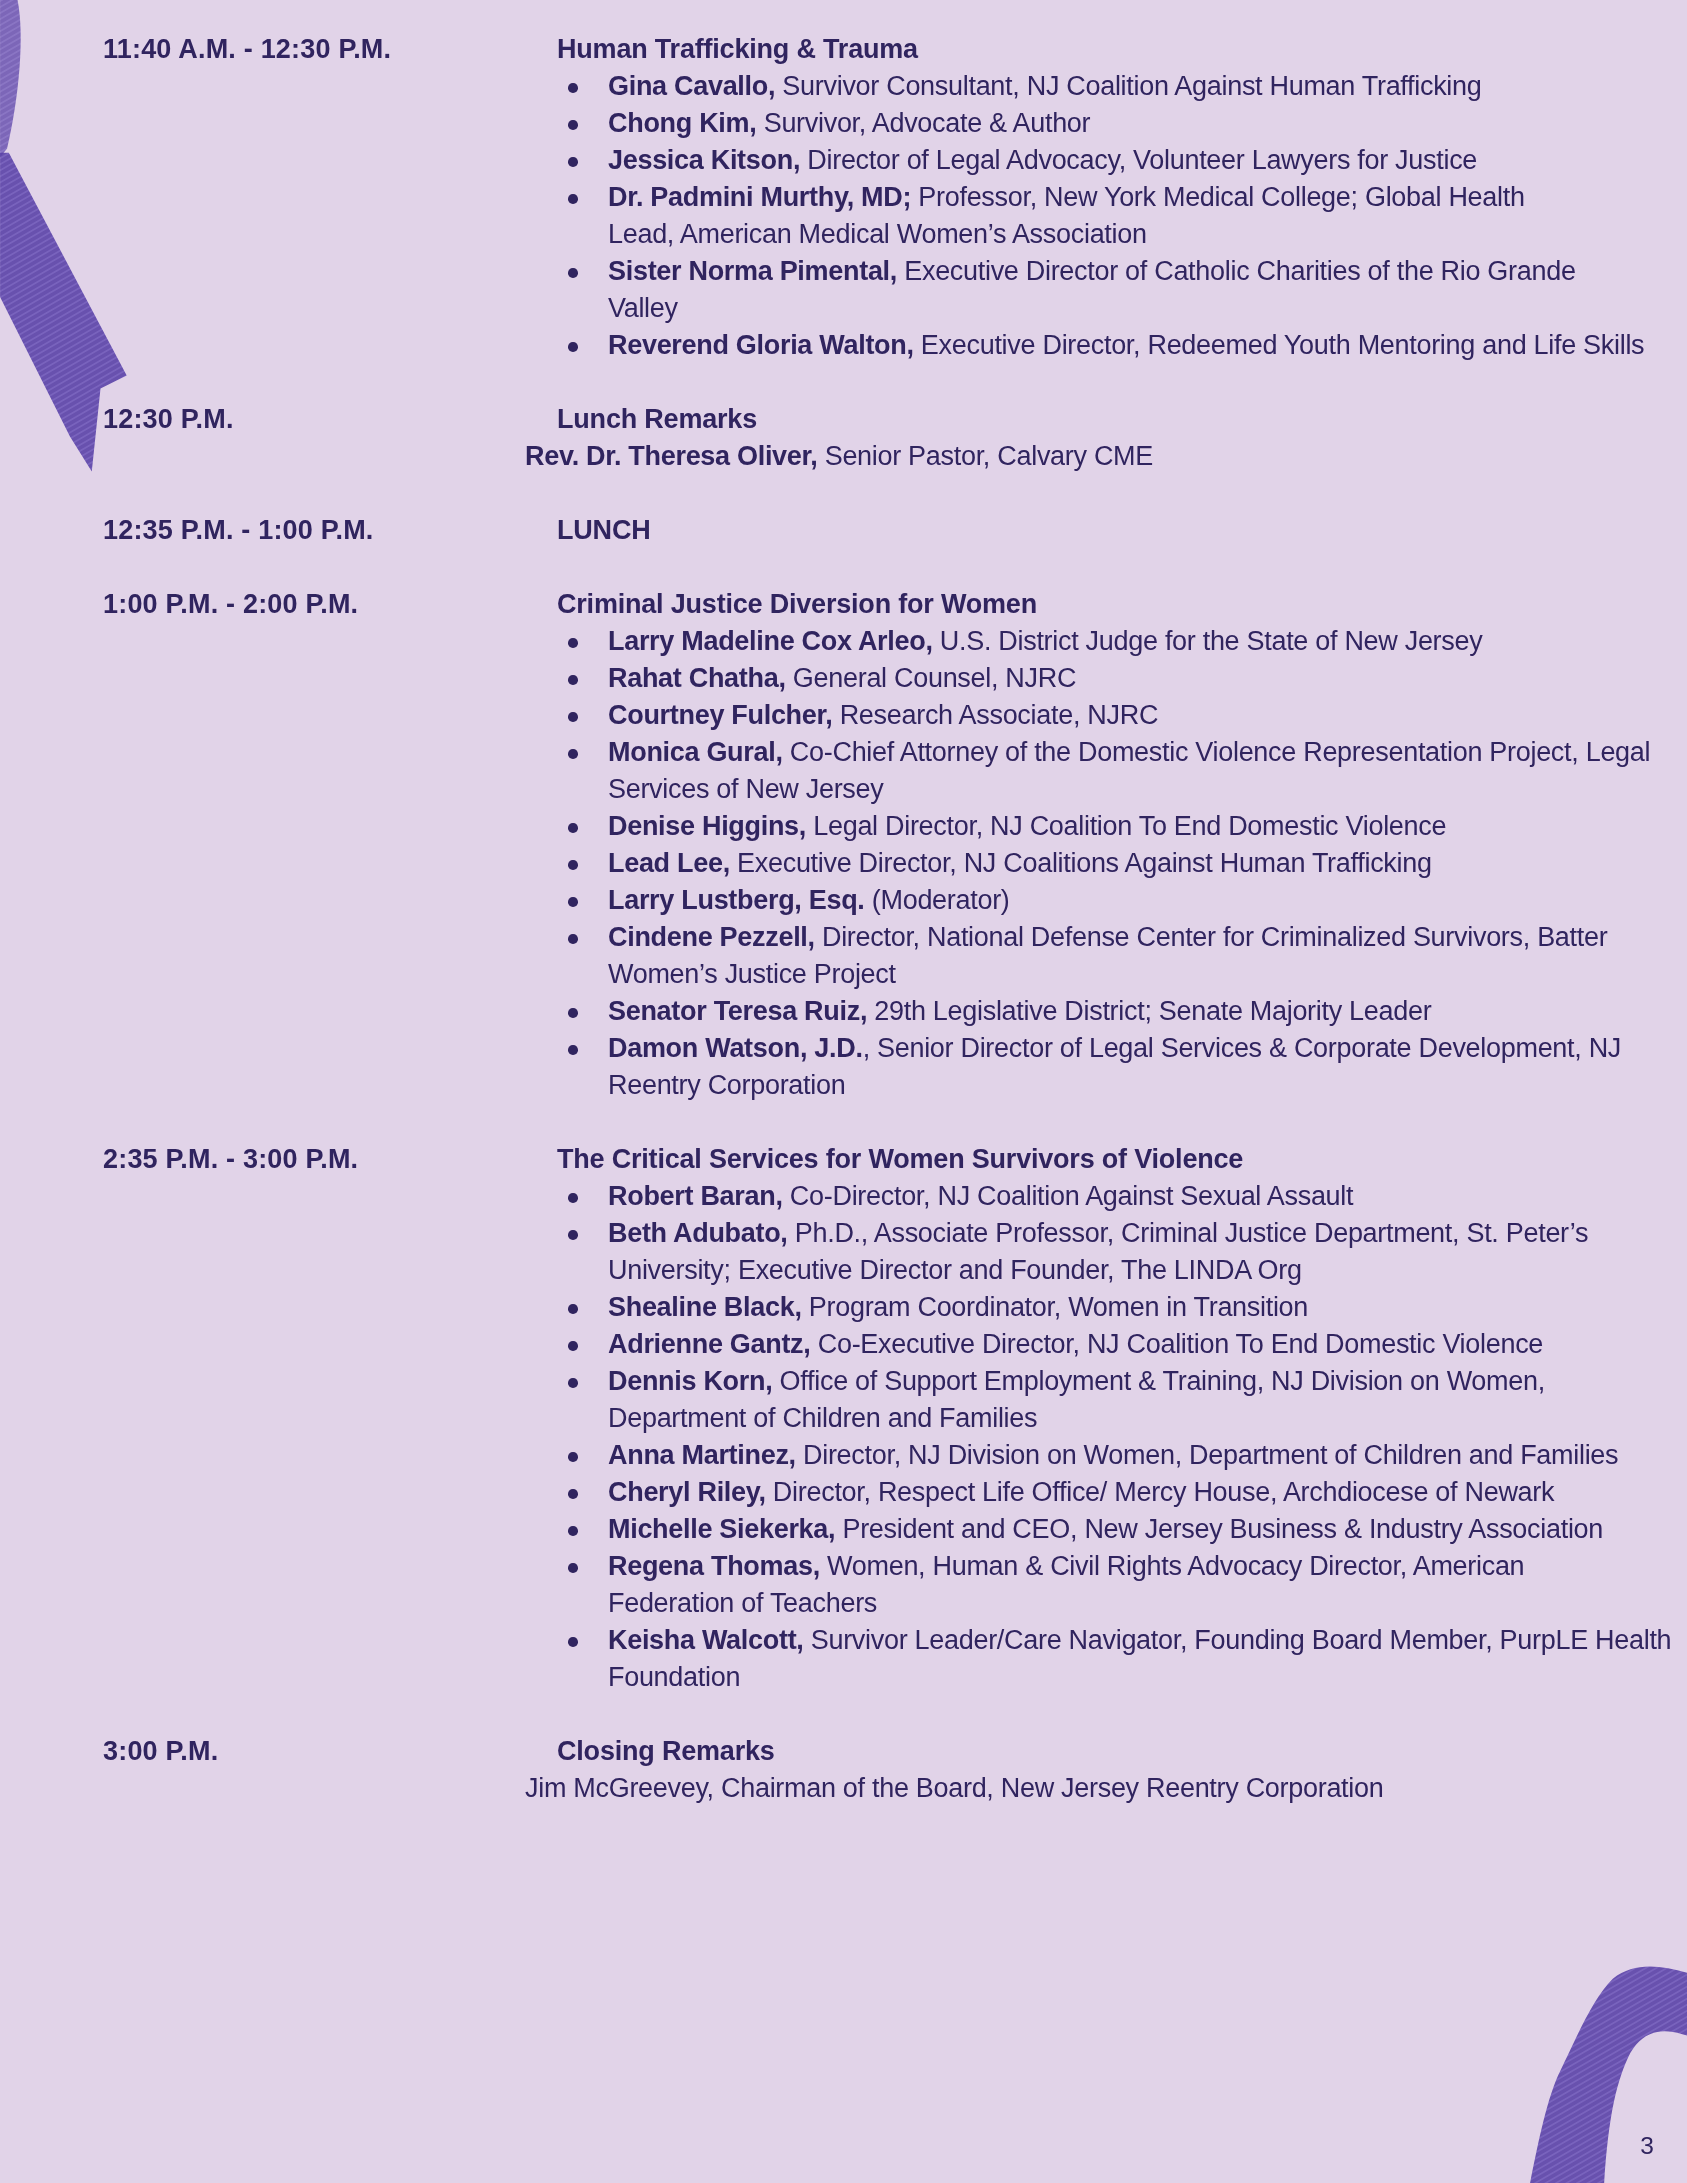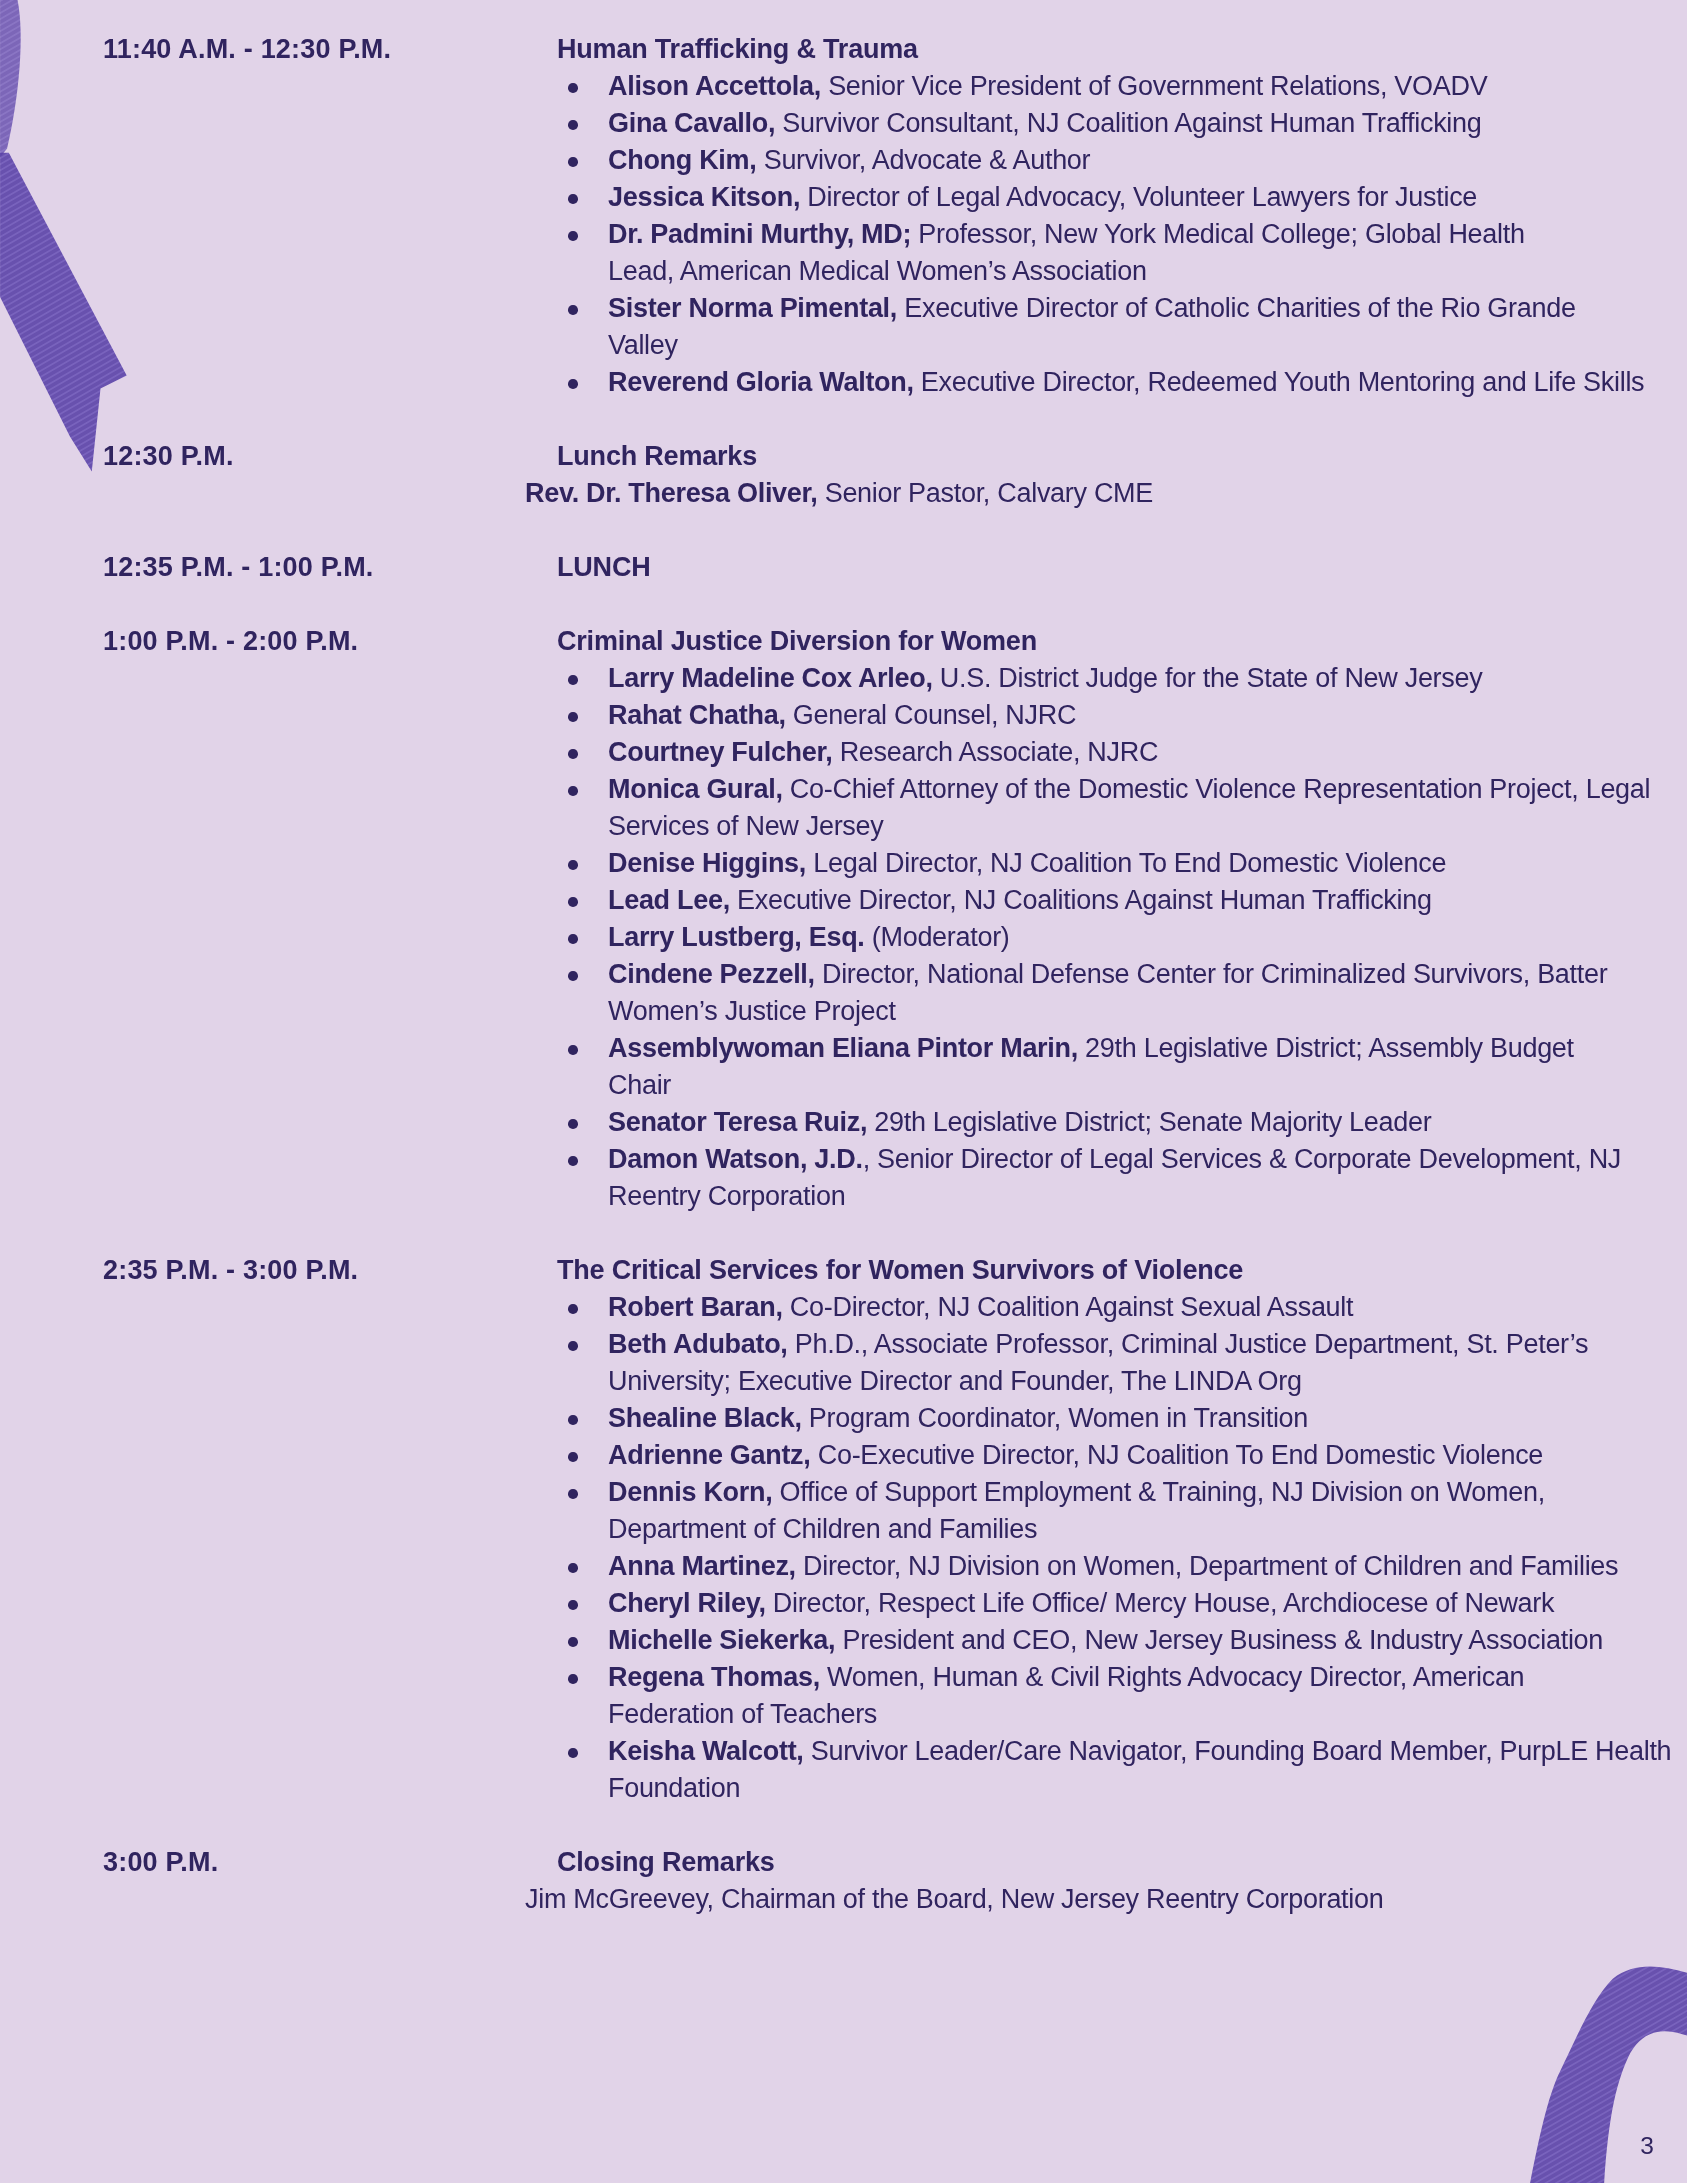--- a/index.html
+++ b/index.html
@@ -56,21 +56,20 @@
   <path d="M150,300 C160,250 170,200 185,170 C200,140 220,90 245,65 C270,45 300,50 330,58 L330,130 C300,120 280,125 265,150 C250,180 240,220 235,300 Z" fill="url(#ribs)" opacity="0.9"></path>
 </svg>
 
 <div class="agenda">
 
   <div class="session">
     <div class="time">11:40 A.M. - 12:30 P.M.</div>
     <div class="content">
       <div class="title">Human Trafficking &amp; Trauma</div>
       <ul class="speakers">
-        <li><span class="bullet"></span><span class="name">Alison Accettola,</span><span> Senior Vice President of Government Relations, VOADV</span></li>
         <li><span class="bullet"></span><span class="name">Gina Cavallo,</span><span> Survivor Consultant, NJ Coalition Against Human Trafficking</span></li>
         <li><span class="bullet"></span><span class="name">Chong Kim,</span><span> Survivor, Advocate &amp; Author</span></li>
         <li><span class="bullet"></span><span class="name">Jessica Kitson,</span><span> Director of Legal Advocacy, Volunteer Lawyers for Justice</span></li>
         <li style="width:917px"><span class="bullet"></span><span class="name">Dr. Padmini Murthy, MD;</span><span> Professor, New York Medical College; Global Health Lead,  American Medical Women’s Association</span></li>
         <li style="width:1031px"><span class="bullet"></span><span class="name">Sister Norma Pimental,</span><span> Executive Director of Catholic Charities of the Rio Grande Valley</span></li>
         <li style="width:1083px"><span class="bullet"></span><span class="name">Reverend Gloria Walton,</span><span> Executive Director, Redeemed Youth Mentoring and Life Skills</span></li>
       </ul>
       <div class="gap-s1"></div>
     </div>
   </div>
@@ -98,21 +97,20 @@
       <div class="title">Criminal Justice Diversion for Women</div>
       <ul class="speakers">
         <li><span class="bullet"></span><span class="name">Larry Madeline Cox Arleo,</span><span> U.S. District Judge for the State of New Jersey</span></li>
         <li><span class="bullet"></span><span class="name">Rahat Chatha,</span><span> General Counsel, NJRC</span></li>
         <li><span class="bullet"></span><span class="name">Courtney Fulcher,</span><span> Research Associate, NJRC</span></li>
         <li style="width:1074px"><span class="bullet"></span><span class="name">Monica Gural,</span><span> Co-Chief Attorney of the Domestic Violence Representation Project, Legal Services of New Jersey</span></li>
         <li><span class="bullet"></span><span class="name">Denise Higgins,</span><span> Legal Director, NJ Coalition To End Domestic Violence</span></li>
         <li><span class="bullet"></span><span class="name">Lead Lee,</span><span> Executive Director, NJ Coalitions Against Human Trafficking</span></li>
         <li><span class="bullet"></span><span class="name">Larry Lustberg, Esq.</span><span> (Moderator)</span></li>
         <li style="width:1004px"><span class="bullet"></span><span class="name">Cindene Pezzell,</span><span> Director, National Defense Center for Criminalized Survivors, Batter Women’s Justice Project</span></li>
-        <li style="width:978px"><span class="bullet"></span><span class="name">Assemblywoman Eliana Pintor Marin,</span><span> 29th Legislative District; Assembly Budget Chair</span></li>
         <li><span class="bullet"></span><span class="name">Senator Teresa Ruiz,</span><span> 29th Legislative District; Senate Majority Leader</span></li>
         <li style="width:1031px"><span class="bullet"></span><span class="name">Damon Watson, J.D.</span><span>, Senior Director of Legal Services &amp; Corporate Development, NJ Reentry Corporation</span></li>
       </ul>
       <div class="gap-s1"></div>
     </div>
   </div>
 
   <div class="session">
     <div class="time">2:35 P.M. - 3:00 P.M.</div>
     <div class="content">

